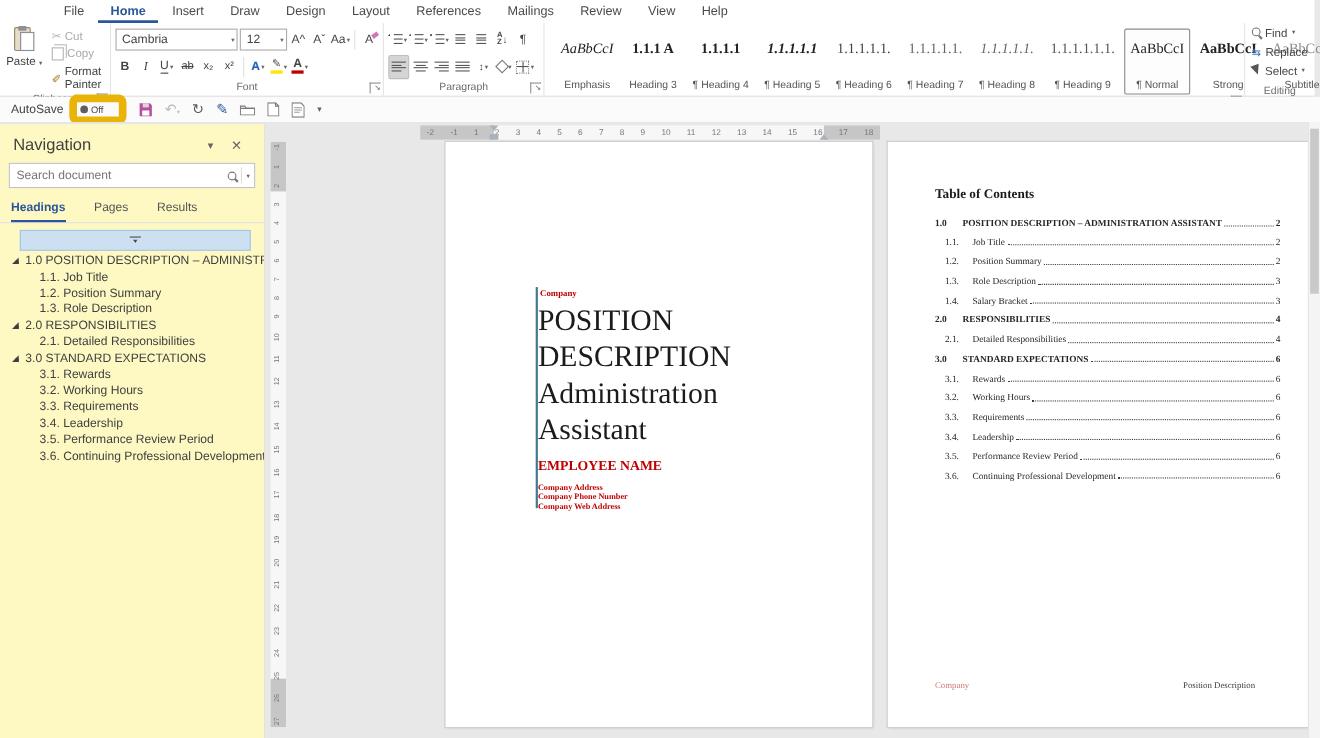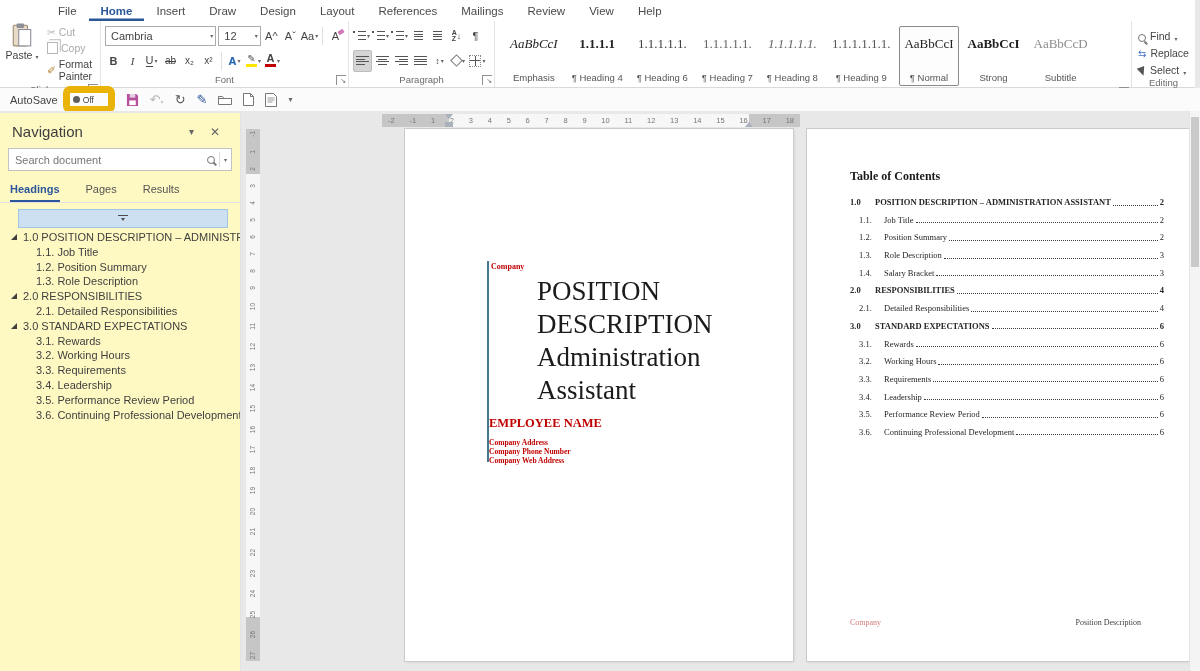--- a/index.html
+++ b/index.html
@@ -50,21 +50,21 @@
   
   .sgal{display:flex;align-items:stretch;gap:4px;padding:3px 2px 0 6px;height:60px;}
   .scell{min-width:44px;padding:2px 4px;text-align:center;display:flex;flex-direction:column;justify-content:space-between;border:1px solid transparent;border-radius:2px;}
   .scell.sel{border:1px solid #8a8a8a;background:#fdfdfd;}
   .sprev{font-family:"Liberation Serif",serif;font-size:13px;color:#222;line-height:30px;white-space:nowrap;}
   .slab{font-size:9.5px;color:#555;white-space:nowrap;}
   .s0{font-style:italic;} .s1{font-weight:bold;} .s2{font-weight:bold;} .s3{font-weight:bold;font-style:italic;}
   .s4{color:#3f3f3f;} .s5{color:#666;} .s6{font-style:italic;color:#666;} .s7{color:#555;}
   .s9{font-weight:bold;} .s10{color:#8c8c8c;}
   
-  .erow{display:flex;align-items:flex-end;gap:4px;font-size:10.5px;height:17px;padding-left:2px;}
+  .erow{display:flex;align-items:flex-start;gap:4px;font-size:10.5px;height:17px;padding-left:2px;}
   .lens{width:6px;height:6px;border:1.5px solid #2b579a;border-radius:50%;position:relative;display:inline-block;}
   .lens:after{content:"";position:absolute;width:4px;height:1.5px;background:#2b579a;transform:rotate(45deg);right:-3px;bottom:-2px;}
   .lens.g{border-color:#767676;}.lens.g:after{background:#767676;}
   .cursorico{width:0;height:0;border-left:4px solid transparent;border-right:4px solid transparent;border-top:9px solid #555;transform:rotate(-20deg);display:inline-block;}
   
   .qat{position:absolute;top:88px;left:0;right:0;height:23px;background:#fbfbfb;border-bottom:1px solid #d4d4d4;display:flex;align-items:center;gap:11px;padding-left:10px;font-size:11px;}
   .pill{width:32px;height:13px;border:7px solid #eab308;border-radius:7px;display:inline-flex;align-items:center;gap:3px;padding:0 3px;font-size:8.5px;color:#444;}
   .pill .dot{width:7px;height:7px;border-radius:50%;background:#5f5f5f;}
   .qic{font-size:13px;line-height:13px;}
   
@@ -100,21 +100,21 @@
   .vruler .dk{position:absolute;left:0;right:0;background:#c6c6c6;}
   .vnums{position:absolute;inset:0;display:flex;flex-direction:column;justify-content:space-between;align-items:center;padding:2px 0;}
   .vnums span{writing-mode:vertical-rl;transform:rotate(180deg);font-size:6.5px;color:#767676;line-height:14px;}
   
   .page{position:absolute;background:#fff;box-shadow:0 0 0 1px #cbcbcb,1px 1px 3px rgba(0,0,0,.12);}
   #page1{left:405px;top:18px;width:388px;height:532px;}
   #page2{left:807px;top:18px;width:386px;height:532px;}
   .serif{font-family:"Liberation Serif",serif;}
   .vline{position:absolute;left:82px;top:132px;width:2px;height:201px;background:#45788f;}
   .p1company{position:absolute;left:86px;top:133px;font-size:8px;font-weight:bold;color:#c00000;}
-  .p1title{position:absolute;left:84px;top:146px;width:215px;font-size:27px;line-height:33px;color:#1b1b1b;margin-left:48px;}
+  .p1title{position:absolute;left:84px;top:146px;width:215px;font-size:27px;line-height:33px;color:#1b1b1b;}
   .p1emp{position:absolute;left:84px;top:287px;font-size:12.5px;font-weight:bold;color:#c00000;}
   .p1addr{position:absolute;left:84px;top:309px;font-size:7.5px;font-weight:bold;color:#c00000;line-height:9px;}
   .toctitle{position:absolute;left:43px;top:40px;font-size:12px;font-weight:bold;color:#1a1a1a;}
   .tocrows{position:absolute;left:43px;top:68px;width:314px;}
   .trow{display:flex;align-items:flex-end;height:10px;margin-bottom:7.7px;font-size:8.5px;color:#262626;}
   .trow.b{font-weight:bold;}
   .trow.l2{padding-left:9px;}
   .tnum{width:25px;flex:none;}
   .ttl{flex:none;white-space:nowrap;}
   .dots{flex:1;border-bottom:1.2px dotted #3c3c3c;margin:0 2px 1.5px;}
@@ -310,22 +310,30 @@
       </div>
 
       <div class="grp" style="width:636px;">
         <div class="gbody" style="display:flex;padding-right:0;">
           <div class="sgal">
             <div class="scell">
                 <span class="sprev s0">AaBbCcI</span>
                 <span class="slab">Emphasis</span>
               </div>
             <div class="scell">
+                <span class="sprev s1">1.1.1 A</span>
+                <span class="slab">Heading 3</span>
+              </div>
+            <div class="scell">
                 <span class="sprev s2">1.1.1.1</span>
                 <span class="slab">¶ Heading 4</span>
+              </div>
+            <div class="scell">
+                <span class="sprev s3">1.1.1.1.1</span>
+                <span class="slab">¶ Heading 5</span>
               </div>
             <div class="scell">
                 <span class="sprev s4">1.1.1.1.1.</span>
                 <span class="slab">¶ Heading 6</span>
               </div>
             <div class="scell">
                 <span class="sprev s5">1.1.1.1.1.</span>
                 <span class="slab">¶ Heading 7</span>
               </div>
             <div class="scell">

